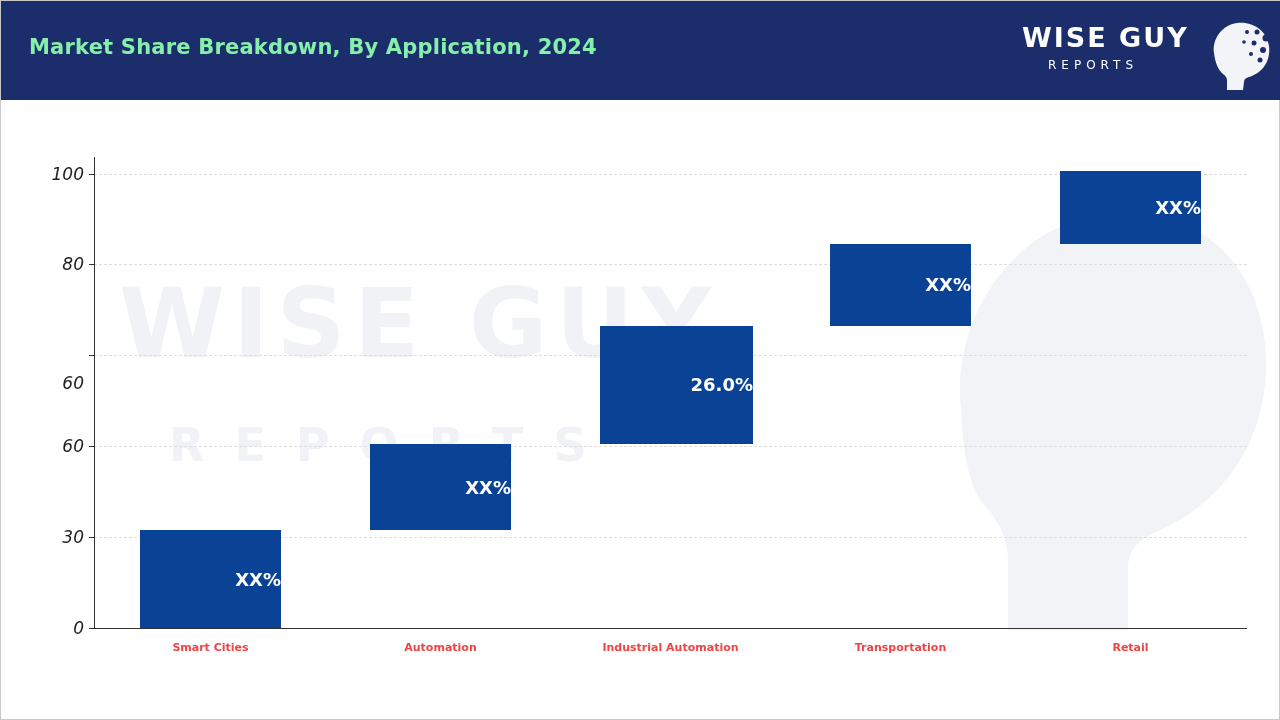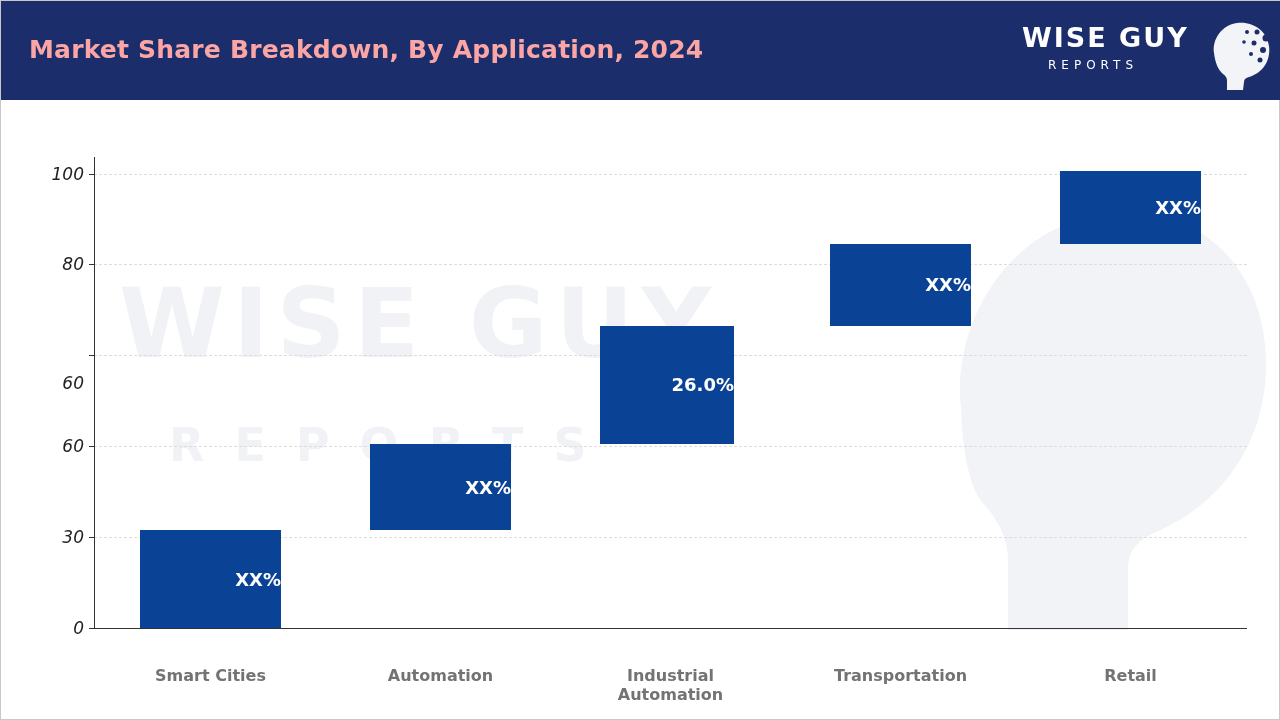--- a/index.html
+++ b/index.html
@@ -27,22 +27,22 @@
     left: 0; top: 0;
     width: 1280px;
     height: 99px;
     background: #1b2e6b;
     box-sizing: border-box;
   }
   .header-title {
     position: absolute;
     left: 28px;
     top: 34px;
-    color: #fca5a5;
-    font-size: 25px;
+    color: #86efac;
+    font-size: 21px;
     font-weight: bold;
     letter-spacing: 0.2px;
     white-space: nowrap;
   }
   .logo {
     position: absolute;
     right: 8px;
     top: 8px;
     width: 255px;
     height: 82px;
@@ -144,25 +144,24 @@
   }
   .bar-label {
     color: #ffffff;
     font-size: 18px;
     font-weight: bold;
     white-space: nowrap;
   }
   .cat-label {
     position: absolute;
     text-align: center;
-    color: #737373;
-    font-size: 16px;
+    color: #ef4444;
+    font-size: 11px;
     font-weight: bold;
     line-height: 19px;
-    margin-top: 28px;
   }
 </style>
 </head>
 <body>
 
 <div class="page">
 
   <div class="header">
     <div class="header-title">Market Share Breakdown, By Application, 2024</div>
     <svg class="logo" viewBox="0 0 255 82" xmlns="http://www.w3.org/2000/svg">
@@ -232,21 +231,21 @@
       <div class="tickmark" style="left:-5px; top:227.3px;"></div>
       <div class="tickmark" style="left:-5px; top:136.4px;"></div>
       <div class="tickmark" style="left:-5px; top:45.5px;"></div>
 
       <div class="bar" style="left:46px; top:402.3px; width:141px; height:97.7px;">
         <span class="bar-label">XX%</span>
       </div>
       <div class="bar" style="left:276px; top:315.9px; width:141px; height:86.4px;">
         <span class="bar-label">XX%</span>
       </div>
-      <div class="bar" style="left:506px; top:197.7px; width:134px; height:118.2px;">
+      <div class="bar" style="left:506px; top:197.7px; width:153px; height:118.2px;">
         <span class="bar-label">26.0%</span>
       </div>
       <div class="bar" style="left:736px; top:115.9px; width:141px; height:81.8px;">
         <span class="bar-label">XX%</span>
       </div>
       <div class="bar" style="left:966px; top:43.2px; width:141px; height:72.7px;">
         <span class="bar-label">XX%</span>
       </div>
 
       <div class="cat-label" style="left:26px; top:510px; width:181px;">Smart Cities</div>

